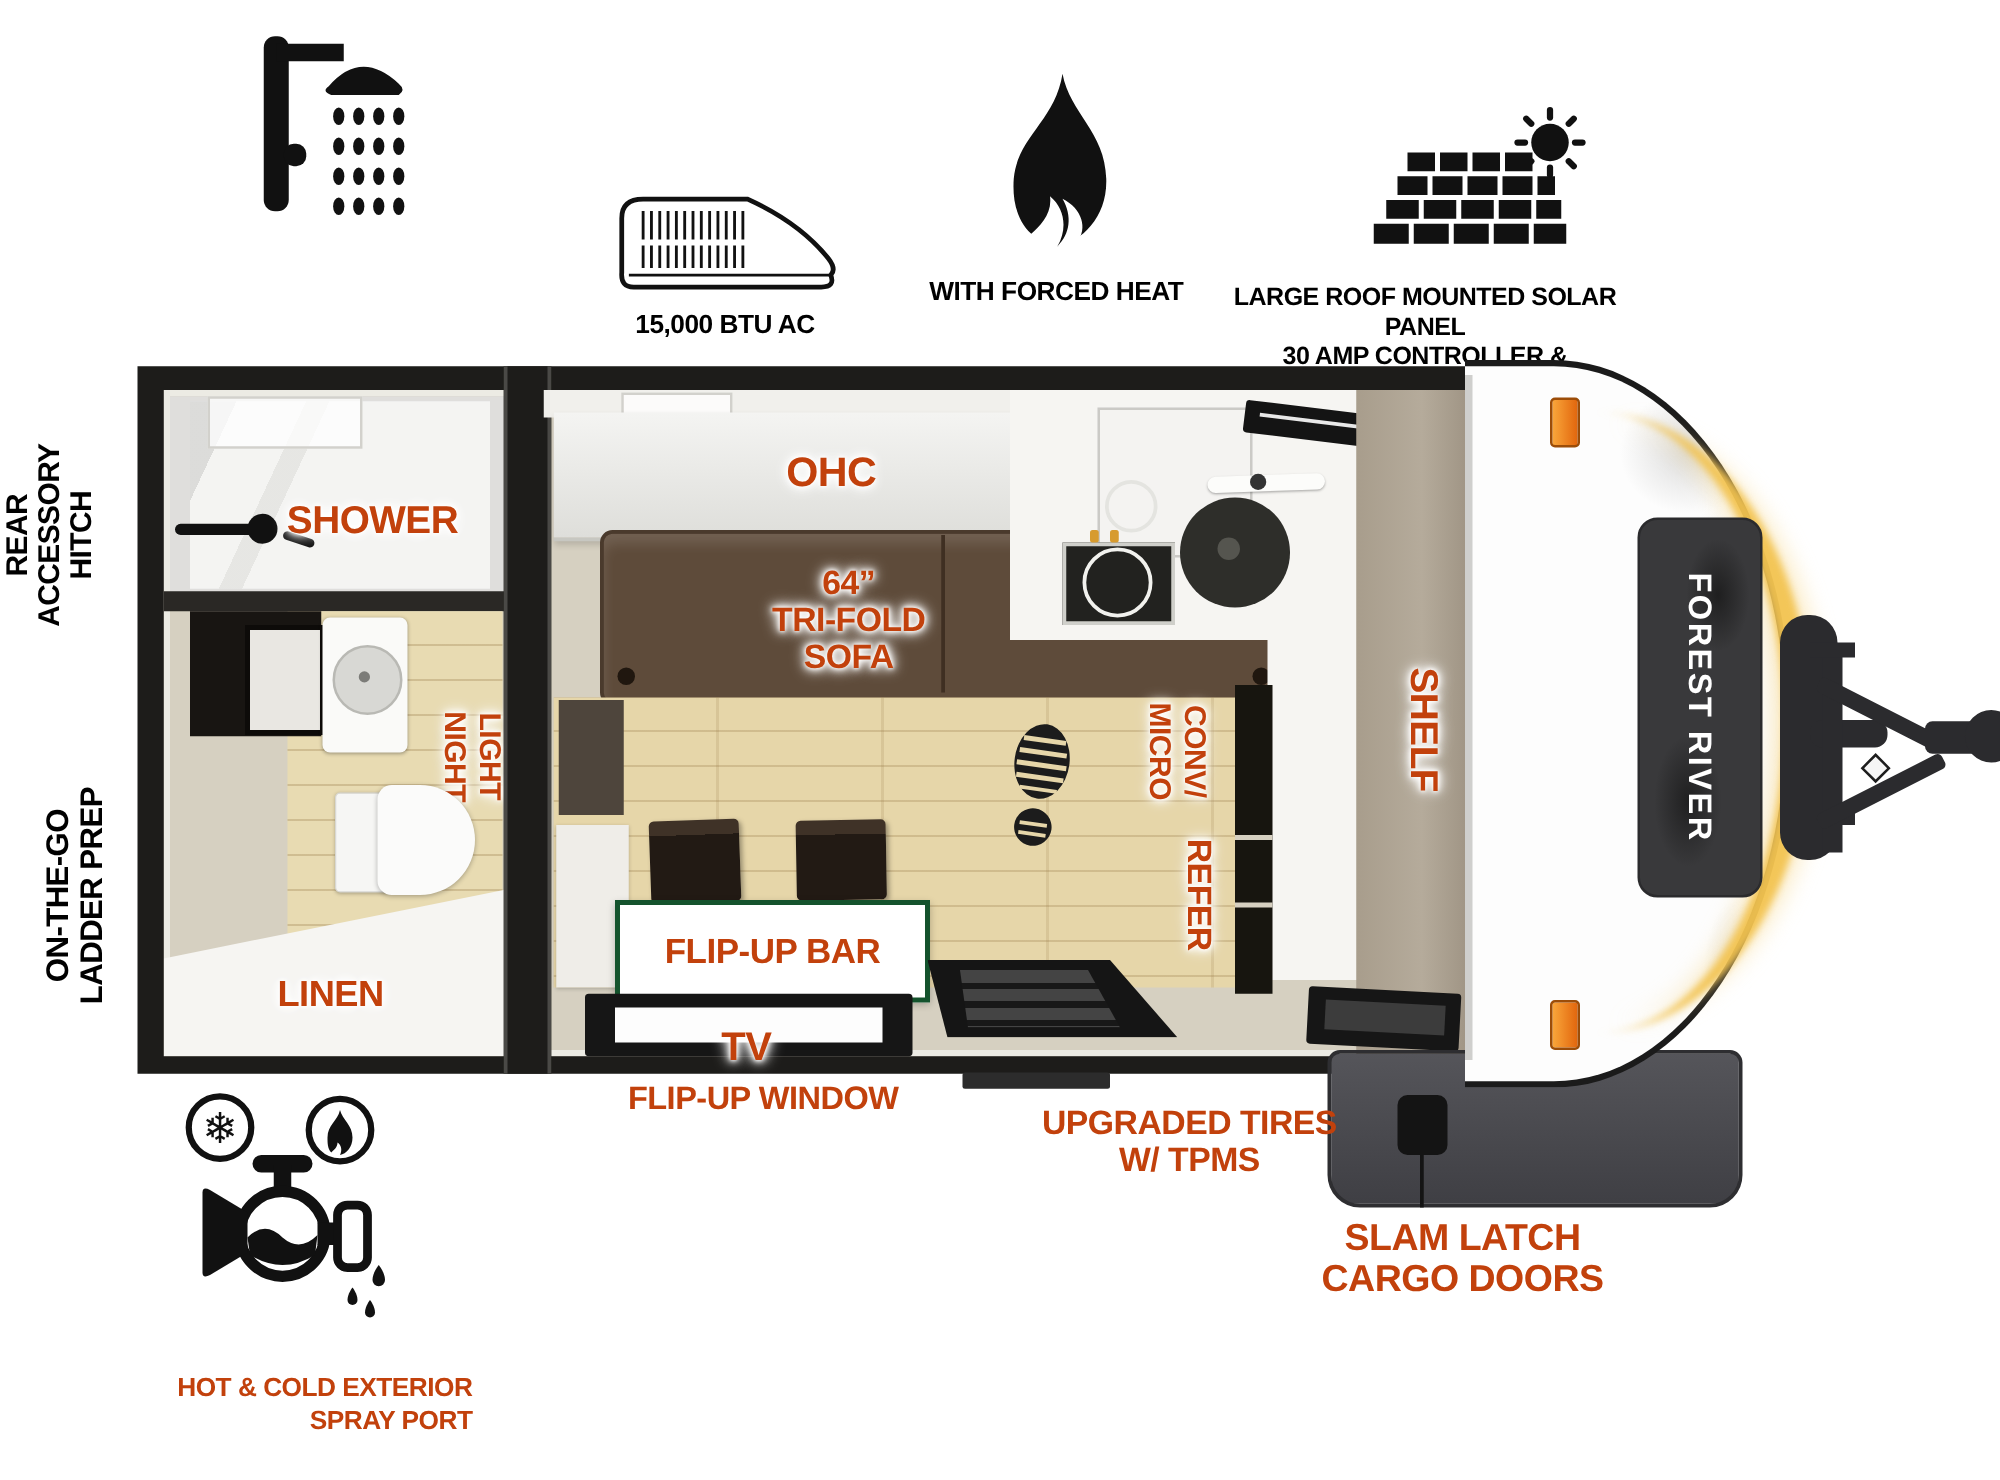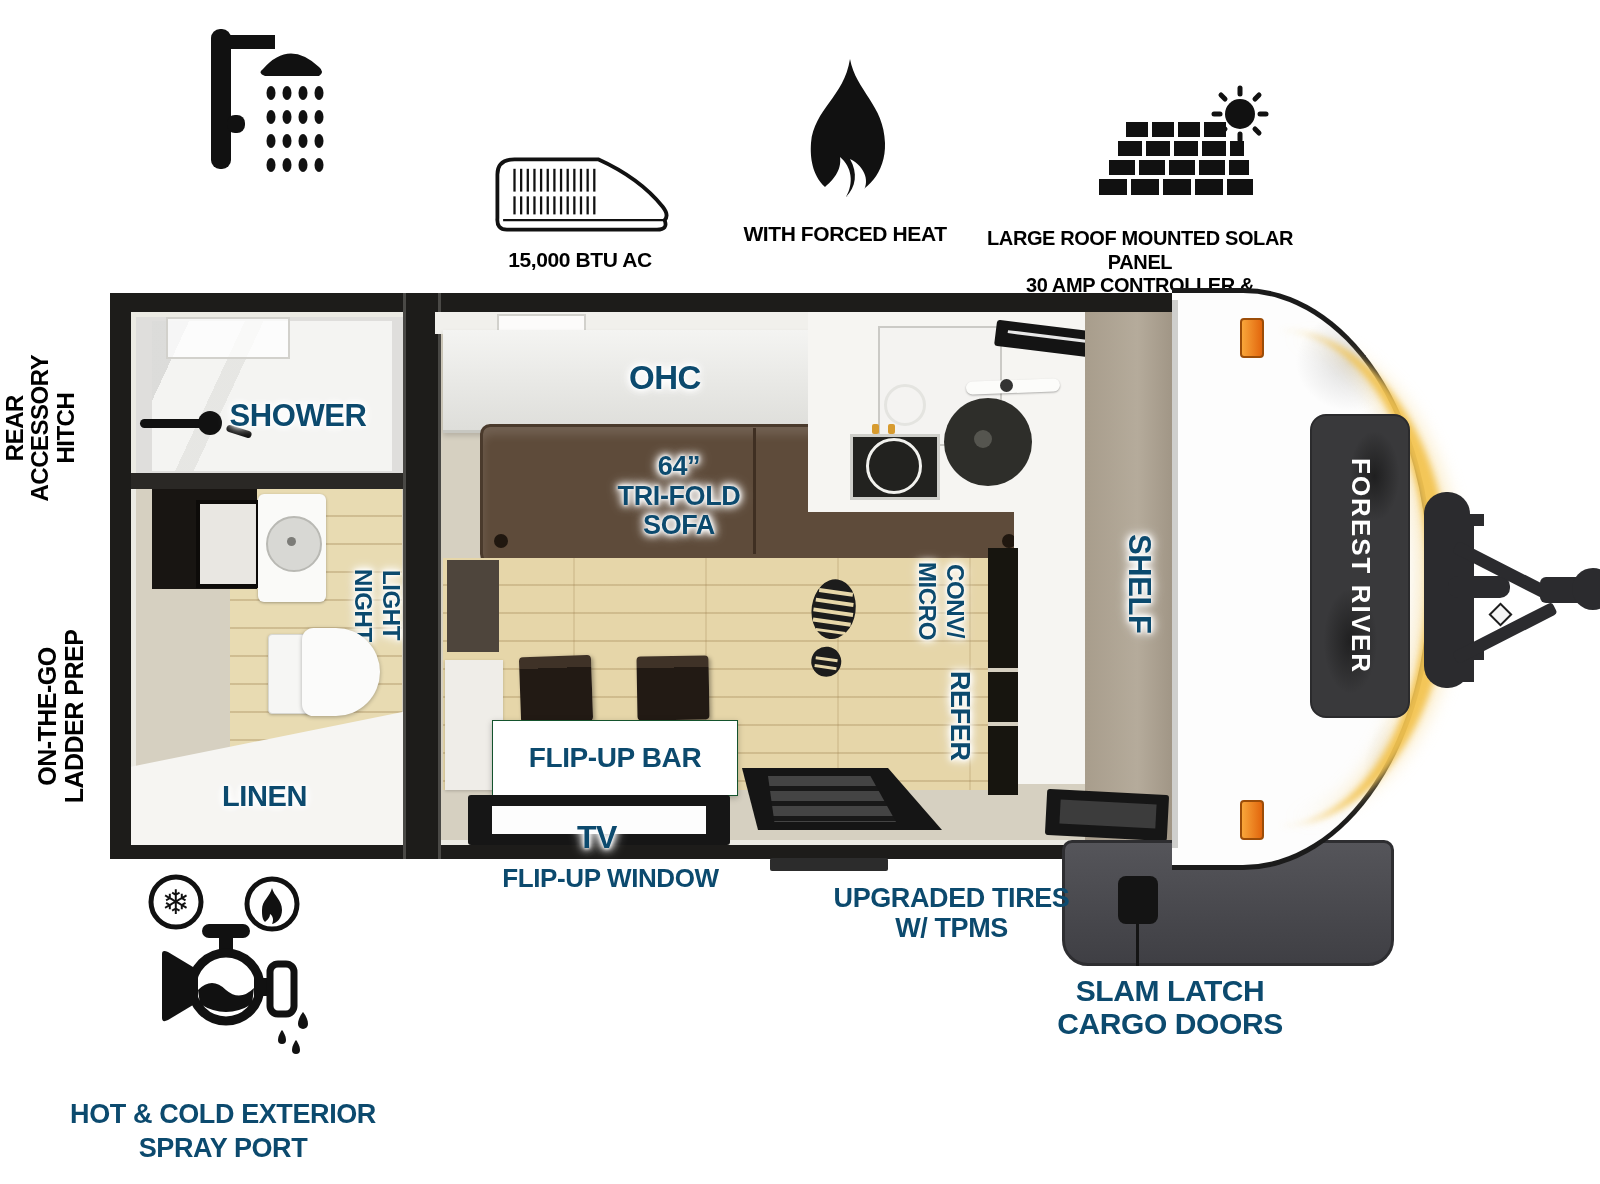--- a/index.html
+++ b/index.html
@@ -1,19 +1,19 @@
 <!DOCTYPE html>
 <html><head>
 <meta charset="utf-8">
 <style>
   html,body{margin:0;padding:0;background:#fff;}
   #canvas{position:relative;width:1600px;height:1184px;background:#ffffff;overflow:hidden;
           font-family:"Liberation Sans",sans-serif;}
   .abs{position:absolute;}
-  .lbl{font-weight:700;color:#0c4a6e;text-align:center;line-height:1.1;letter-spacing:-0.4px;}
+  .lbl{font-weight:700;color:#c2410c;text-align:center;line-height:1.1;letter-spacing:-0.4px;}
   .glow{text-shadow:0 0 3px #fff,0 0 5px #fff,0 0 8px #fff,0 0 10px #fff,0 0 14px #fff;}
   .v{writing-mode:vertical-rl;text-orientation:mixed;}
   .rotccw{transform:rotate(-90deg);}
   
   .shell{left:110px;top:293px;width:1100px;height:566px;background:#1d1c1a;}
   .floor{left:131px;top:312px;width:1049px;height:533px;background:#d6d0c1;box-shadow:inset 0 0 0 5px #ecebe4;}
   
   .shower-zone{left:136px;top:317px;width:269px;height:158px;background:#dfdedc;}
   .shower-pan{left:152px;top:321px;width:240px;height:150px;background:#f4f4f2;
      background-image:linear-gradient(115deg,rgba(200,200,198,.55) 0 12%,transparent 12% 30%,rgba(210,210,206,.4) 30% 36%,transparent 36%);}
@@ -37,21 +37,21 @@
   .ohc-cab{left:443px;top:330px;width:570px;height:100px;background:linear-gradient(180deg,#f4f4f2,#dededa);border-bottom:3px solid #c7c7c1;box-shadow:0 3px 5px rgba(0,0,0,.15);}
   .sofa{left:480px;top:424px;width:550px;height:134px;background:#5e4b3a;border:3px solid #4a3a2c;border-radius:10px;box-shadow:inset 0 8px 10px rgba(255,255,255,.12);}
   .sofa-seam{left:753px;top:428px;width:3px;height:126px;background:#3f2f22;}
   .sofa-dot{width:14px;height:14px;border-radius:50%;background:#20170f;}
   .main-wood{left:443px;top:558px;width:545px;height:232px;background:#e6d6a9;
      background-image:repeating-linear-gradient(180deg,transparent 0 26px,rgba(150,120,70,.28) 26px 28px),
                       repeating-linear-gradient(90deg,transparent 0 130px,rgba(150,120,70,.18) 130px 132px);}
   .tv-panel{left:447px;top:560px;width:52px;height:92px;background:#4e453c;}
   .bar-col{left:445px;top:660px;width:58px;height:130px;background:#efede8;box-shadow:0 1px 3px rgba(0,0,0,.2);}
   .stool{background:linear-gradient(180deg,#3f3227 0 18%,#221a14 18%);border-radius:4px;box-shadow:2px 2px 4px rgba(0,0,0,.35);}
-  .flipbar{left:492px;top:720px;width:244px;height:74px;background:#ffffff;border:1px solid #14532d;box-shadow:0 2px 6px rgba(0,0,0,.25);display:flex;align-items:center;justify-content:center;}
+  .flipbar{left:492px;top:720px;width:244px;height:74px;background:#ffffff;border:4px solid #14532d;box-shadow:0 2px 6px rgba(0,0,0,.25);display:flex;align-items:center;justify-content:center;}
   .win{background:#161616;border-radius:3px;}
   .win-inner{background:#fdfdfd;}
   .steps{left:742px;top:768px;width:200px;height:62px;background:#151515;clip-path:polygon(0 0,73% 0,100% 100%,8% 100%);}
   .steps-inner{left:768px;top:776px;width:128px;height:46px;background:repeating-linear-gradient(180deg,#444 0 10px,#181818 10px 15px);clip-path:polygon(0 0,80% 0,100% 100%,5% 100%);}
   .threshold{left:770px;top:858px;width:118px;height:13px;background:#2c2c2c;border-radius:2px;}
   .counter{background:#f6f5f2;}
   .ovh-cab{left:878px;top:326px;width:120px;height:116px;background:rgba(242,242,240,.62);border:2px solid rgba(175,175,170,.6);}
   .ring{border-radius:50%;border:3px solid #e4e4e0;}
   .cooktop{left:850px;top:434px;width:84px;height:60px;background:#22221f;border:3px solid #cfcfca;}
   .burner{left:866px;top:438px;width:50px;height:50px;border-radius:50%;border:3px solid #f2f2ee;}
@@ -369,18 +369,18 @@
       <circle cx="86" cy="115" r="34" fill="#fff" stroke="#111" stroke-width="9"></circle>
       <path d="M58,118 Q72,104 86,118 Q100,130 114,116 L112,132 Q86,148 60,132 Z" fill="#111"></path>
       <path d="M58,98 L28,80 Q22,77 22,82 L22,146 Q22,151 28,148 L58,130 Z" fill="#111"></path>
       <rect x="114" y="106" width="26" height="18" fill="#111"></rect>
       <rect x="130" y="92" width="24" height="50" rx="8" fill="#fff" stroke="#111" stroke-width="7"></rect>
       <path d="M158,152 c0,-6 5,-12 5,-12 c0,0 5,6 5,12 a5,5 0 0 1 -10,0 Z" fill="#111"></path>
       <path d="M138,168 c0,-5 4,-10 4,-10 c0,0 4,5 4,10 a4,4 0 0 1 -8,0 Z" fill="#111"></path>
       <path d="M152,178 c0,-5 4,-10 4,-10 c0,0 4,5 4,10 a4,4 0 0 1 -8,0 Z" fill="#111"></path>
     </g>
   </svg>
-  <div class="abs lbl" style="left:68px;top:1098px;width:310px;font-size:27px;line-height:1.25;">
+  <div class="abs lbl" style="left:68px;top:1098px;width:310px;font-size:21px;line-height:1.25;text-align:right;">
     <div>HOT &amp; COLD EXTERIOR</div>
     <div>SPRAY PORT</div>
   </div>
 
 </div>
 
 </body></html>

